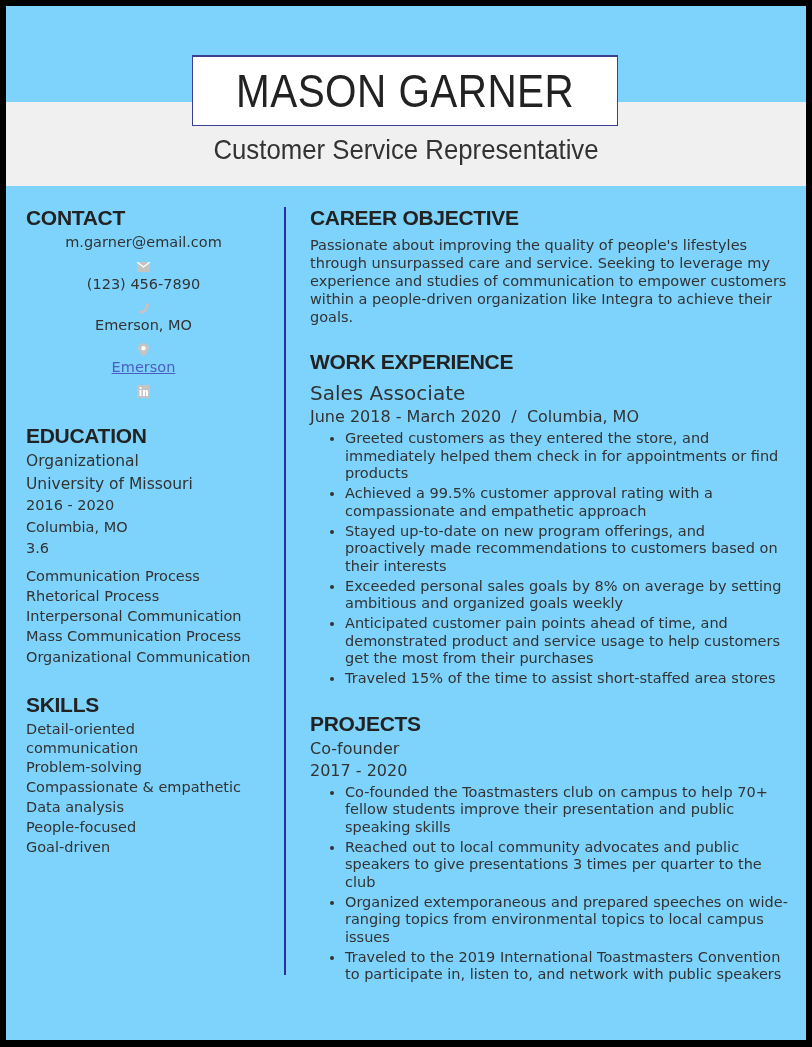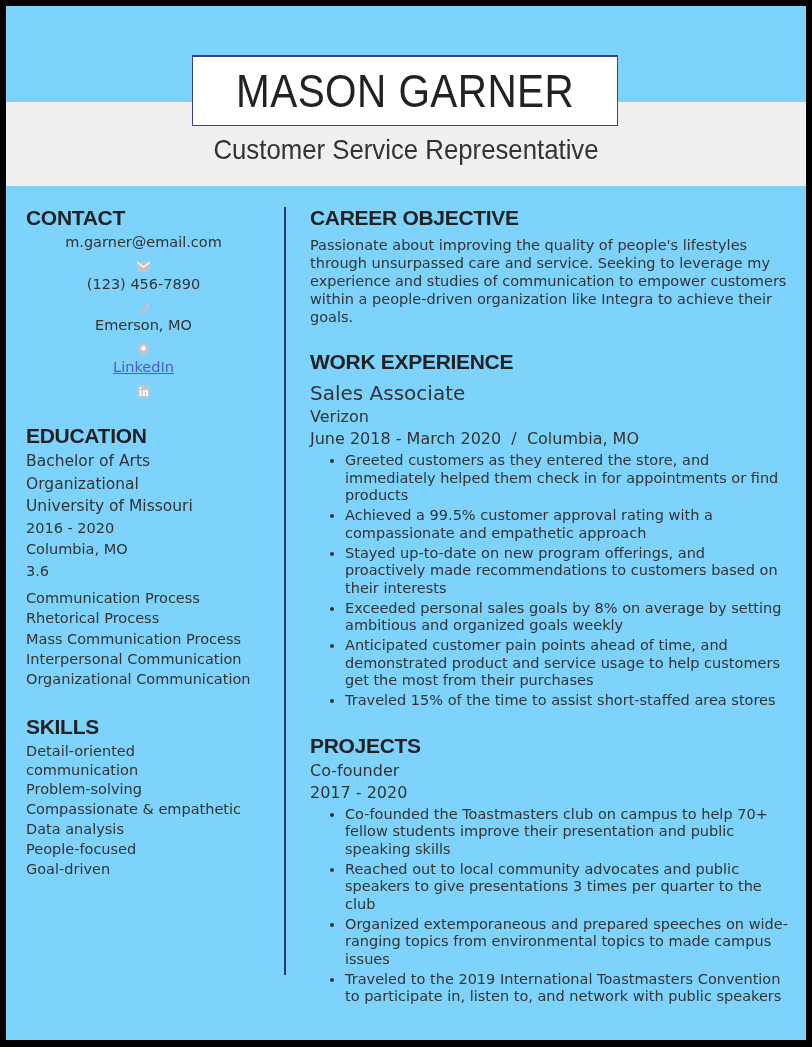--- a/index.html
+++ b/index.html
@@ -144,45 +144,44 @@
       <div class="contact-row lt">
         <span>Emerson, MO</span>
         <span class="ico">
           <svg width="11" height="14" viewBox="0 0 11 14">
               <path d="M5.5 0 A5.5 5.5 0 0 1 11 5.5 Q11 8 5.5 14 Q0 8 0 5.5 A5.5 5.5 0 0 1 5.5 0 Z" fill="#c4c4c4"></path>
               <circle cx="5.5" cy="5.3" r="2.2" fill="#fff"></circle>
             </svg>
         </span>
       </div>
       <div class="contact-row lt">
-        <a class="link">LinkedIn</a>
+        <a class="link">Emerson</a>
         <span class="ico">
           <svg width="13" height="13" viewBox="0 0 13 13">
               <rect width="13" height="13" rx="1" fill="#c4c4c4"></rect>
               <rect x="2.5" y="5" width="2" height="6" fill="#fff"></rect>
               <circle cx="3.5" cy="3" r="1.1" fill="#fff"></circle>
               <path d="M6 5 H8 V6 Q9 4.8 10.2 5 Q11 5.3 11 7 V11 H9 V7.5 Q9 6.6 8.3 6.6 Q8 6.6 8 7.5 V11 H6 Z" fill="#fff"></path>
             </svg>
         </span>
       </div>
     </section>
 
     <section class="sec-left-edu">
       <h2 class="h">EDUCATION</h2>
-      <div class="lt lt-lg">Bachelor of Arts</div>
       <div class="lt lt-lg">Organizational</div>
       <div class="lt lt-lg">University of Missouri</div>
       <div class="lt">2016 - 2020</div>
       <div class="lt">Columbia, MO</div>
       <div class="lt">3.6</div>
       <div class="courses">
         <div class="lt" style="line-height:20.3px">Communication Process</div>
         <div class="lt" style="line-height:20.3px">Rhetorical Process</div>
+        <div class="lt" style="line-height:20.3px">Interpersonal Communication</div>
         <div class="lt" style="line-height:20.3px">Mass Communication Process</div>
-        <div class="lt" style="line-height:20.3px">Interpersonal Communication</div>
         <div class="lt" style="line-height:20.3px">Organizational Communication</div>
       </div>
     </section>
 
     <section class="sec-left-skills">
       <h2 class="h">SKILLS</h2>
       <div class="skills-list">
         <div class="lt">Detail-oriented</div>
         <div class="lt" style="line-height:18px">communication</div>
         <div class="lt">Problem-solving</div>
@@ -197,40 +196,39 @@
   <div class="right">
     <section>
       <h2 class="h">CAREER OBJECTIVE</h2>
       <p class="p">Passionate about improving the quality of people's lifestyles through unsurpassed care and service. Seeking to leverage my experience and studies of communication to empower customers within a people-driven organization like Integra to achieve their goals.</p>
     </section>
 
     <section class="sec-right">
       <h2 class="h">WORK EXPERIENCE</h2>
       <div>
         <div class="job-title">Sales Associate</div>
-        <div class="sub">Verizon</div>
         <div class="sub" style="white-space:pre">June 2018 - March 2020  /  Columbia, MO</div>
         <ul class="bullets">
           <li>Greeted customers as they entered the store, and immediately helped them check in for appointments or find products</li>
           <li>Achieved a 99.5% customer approval rating with a compassionate and empathetic approach</li>
           <li>Stayed up-to-date on new program offerings, and proactively made recommendations to customers based on their interests</li>
           <li>Exceeded personal sales goals by 8% on average by setting ambitious and organized goals weekly</li>
           <li>Anticipated customer pain points ahead of time, and demonstrated product and service usage to help customers get the most from their purchases</li>
           <li>Traveled 15% of the time to assist short-staffed area stores</li>
         </ul>
       </div>
     </section>
 
     <section class="sec-right">
       <h2 class="h">PROJECTS</h2>
       <div>
         <div class="sub">Co-founder</div>
         <div class="sub">2017 - 2020</div>
         <ul class="bullets">
           <li>Co-founded the Toastmasters club on campus to help 70+ fellow students improve their presentation and public speaking skills</li>
           <li>Reached out to local community advocates and public speakers to give presentations 3 times per quarter to the club</li>
-          <li>Organized extemporaneous and prepared speeches on wide-ranging topics from environmental topics to made campus issues</li>
+          <li>Organized extemporaneous and prepared speeches on wide-ranging topics from environmental topics to local campus issues</li>
           <li>Traveled to the 2019 International Toastmasters Convention to participate in, listen to, and network with public speakers</li>
         </ul>
       </div>
     </section>
   </div>
 </div>
 
 </body></html>

